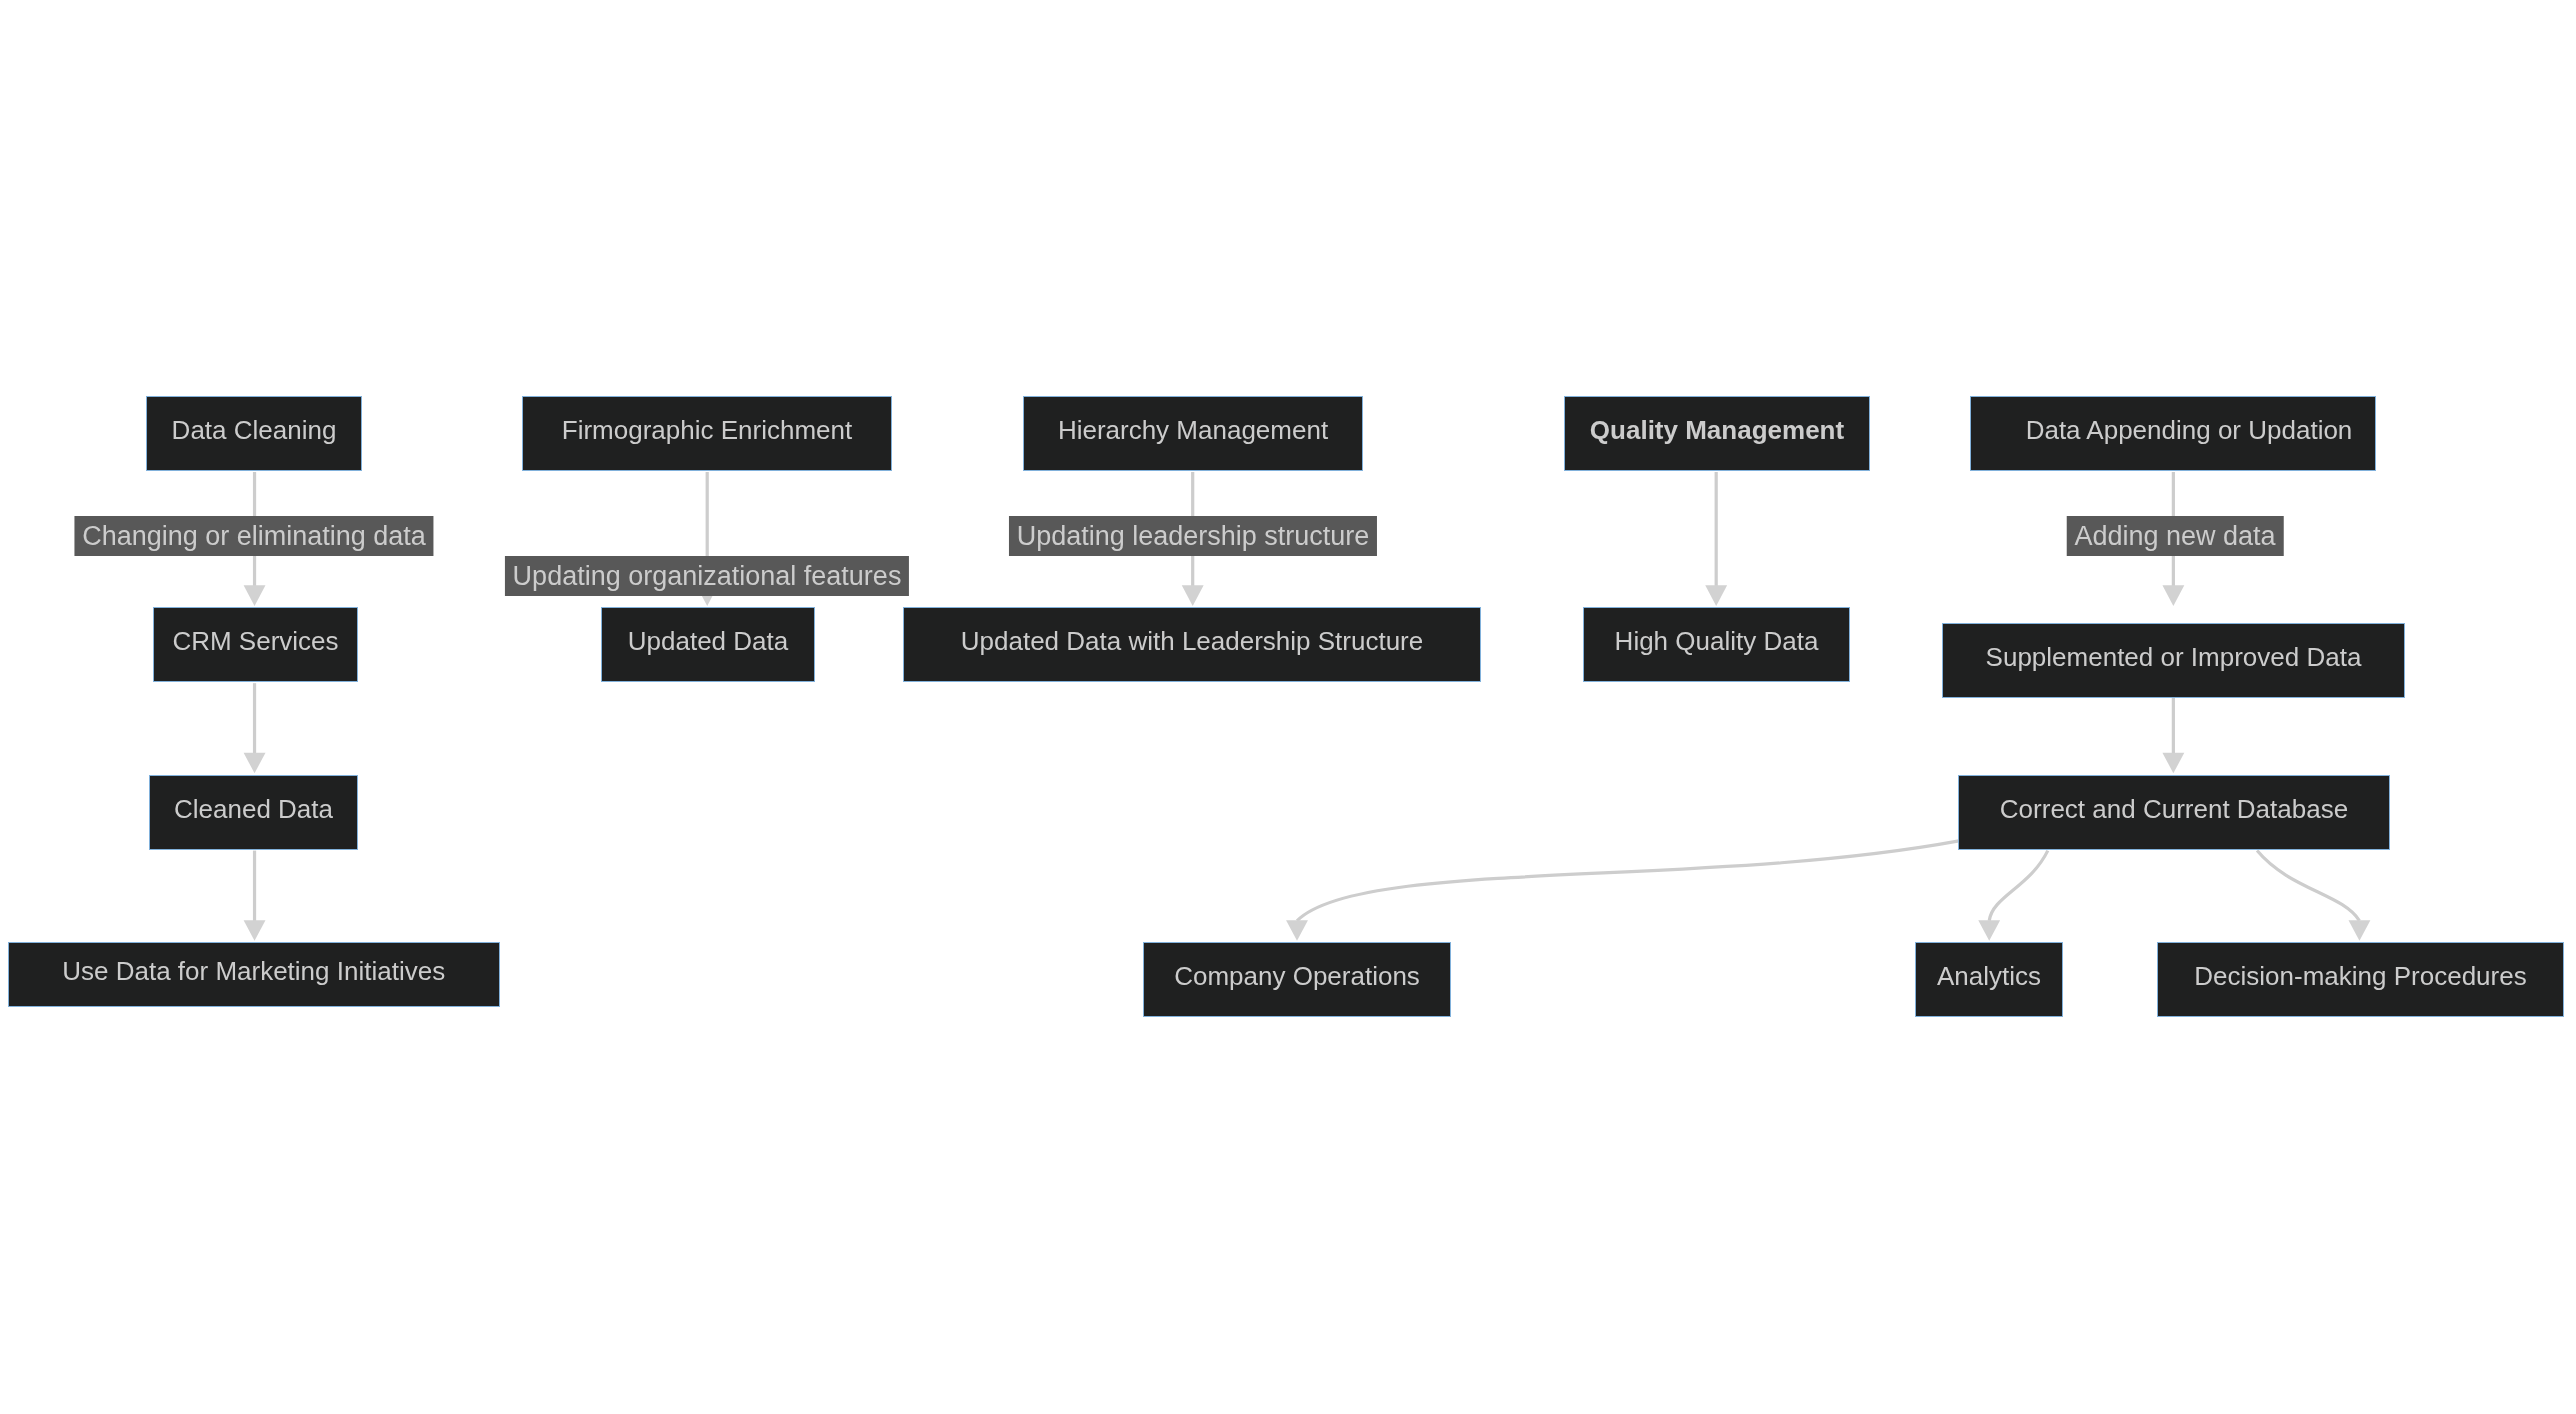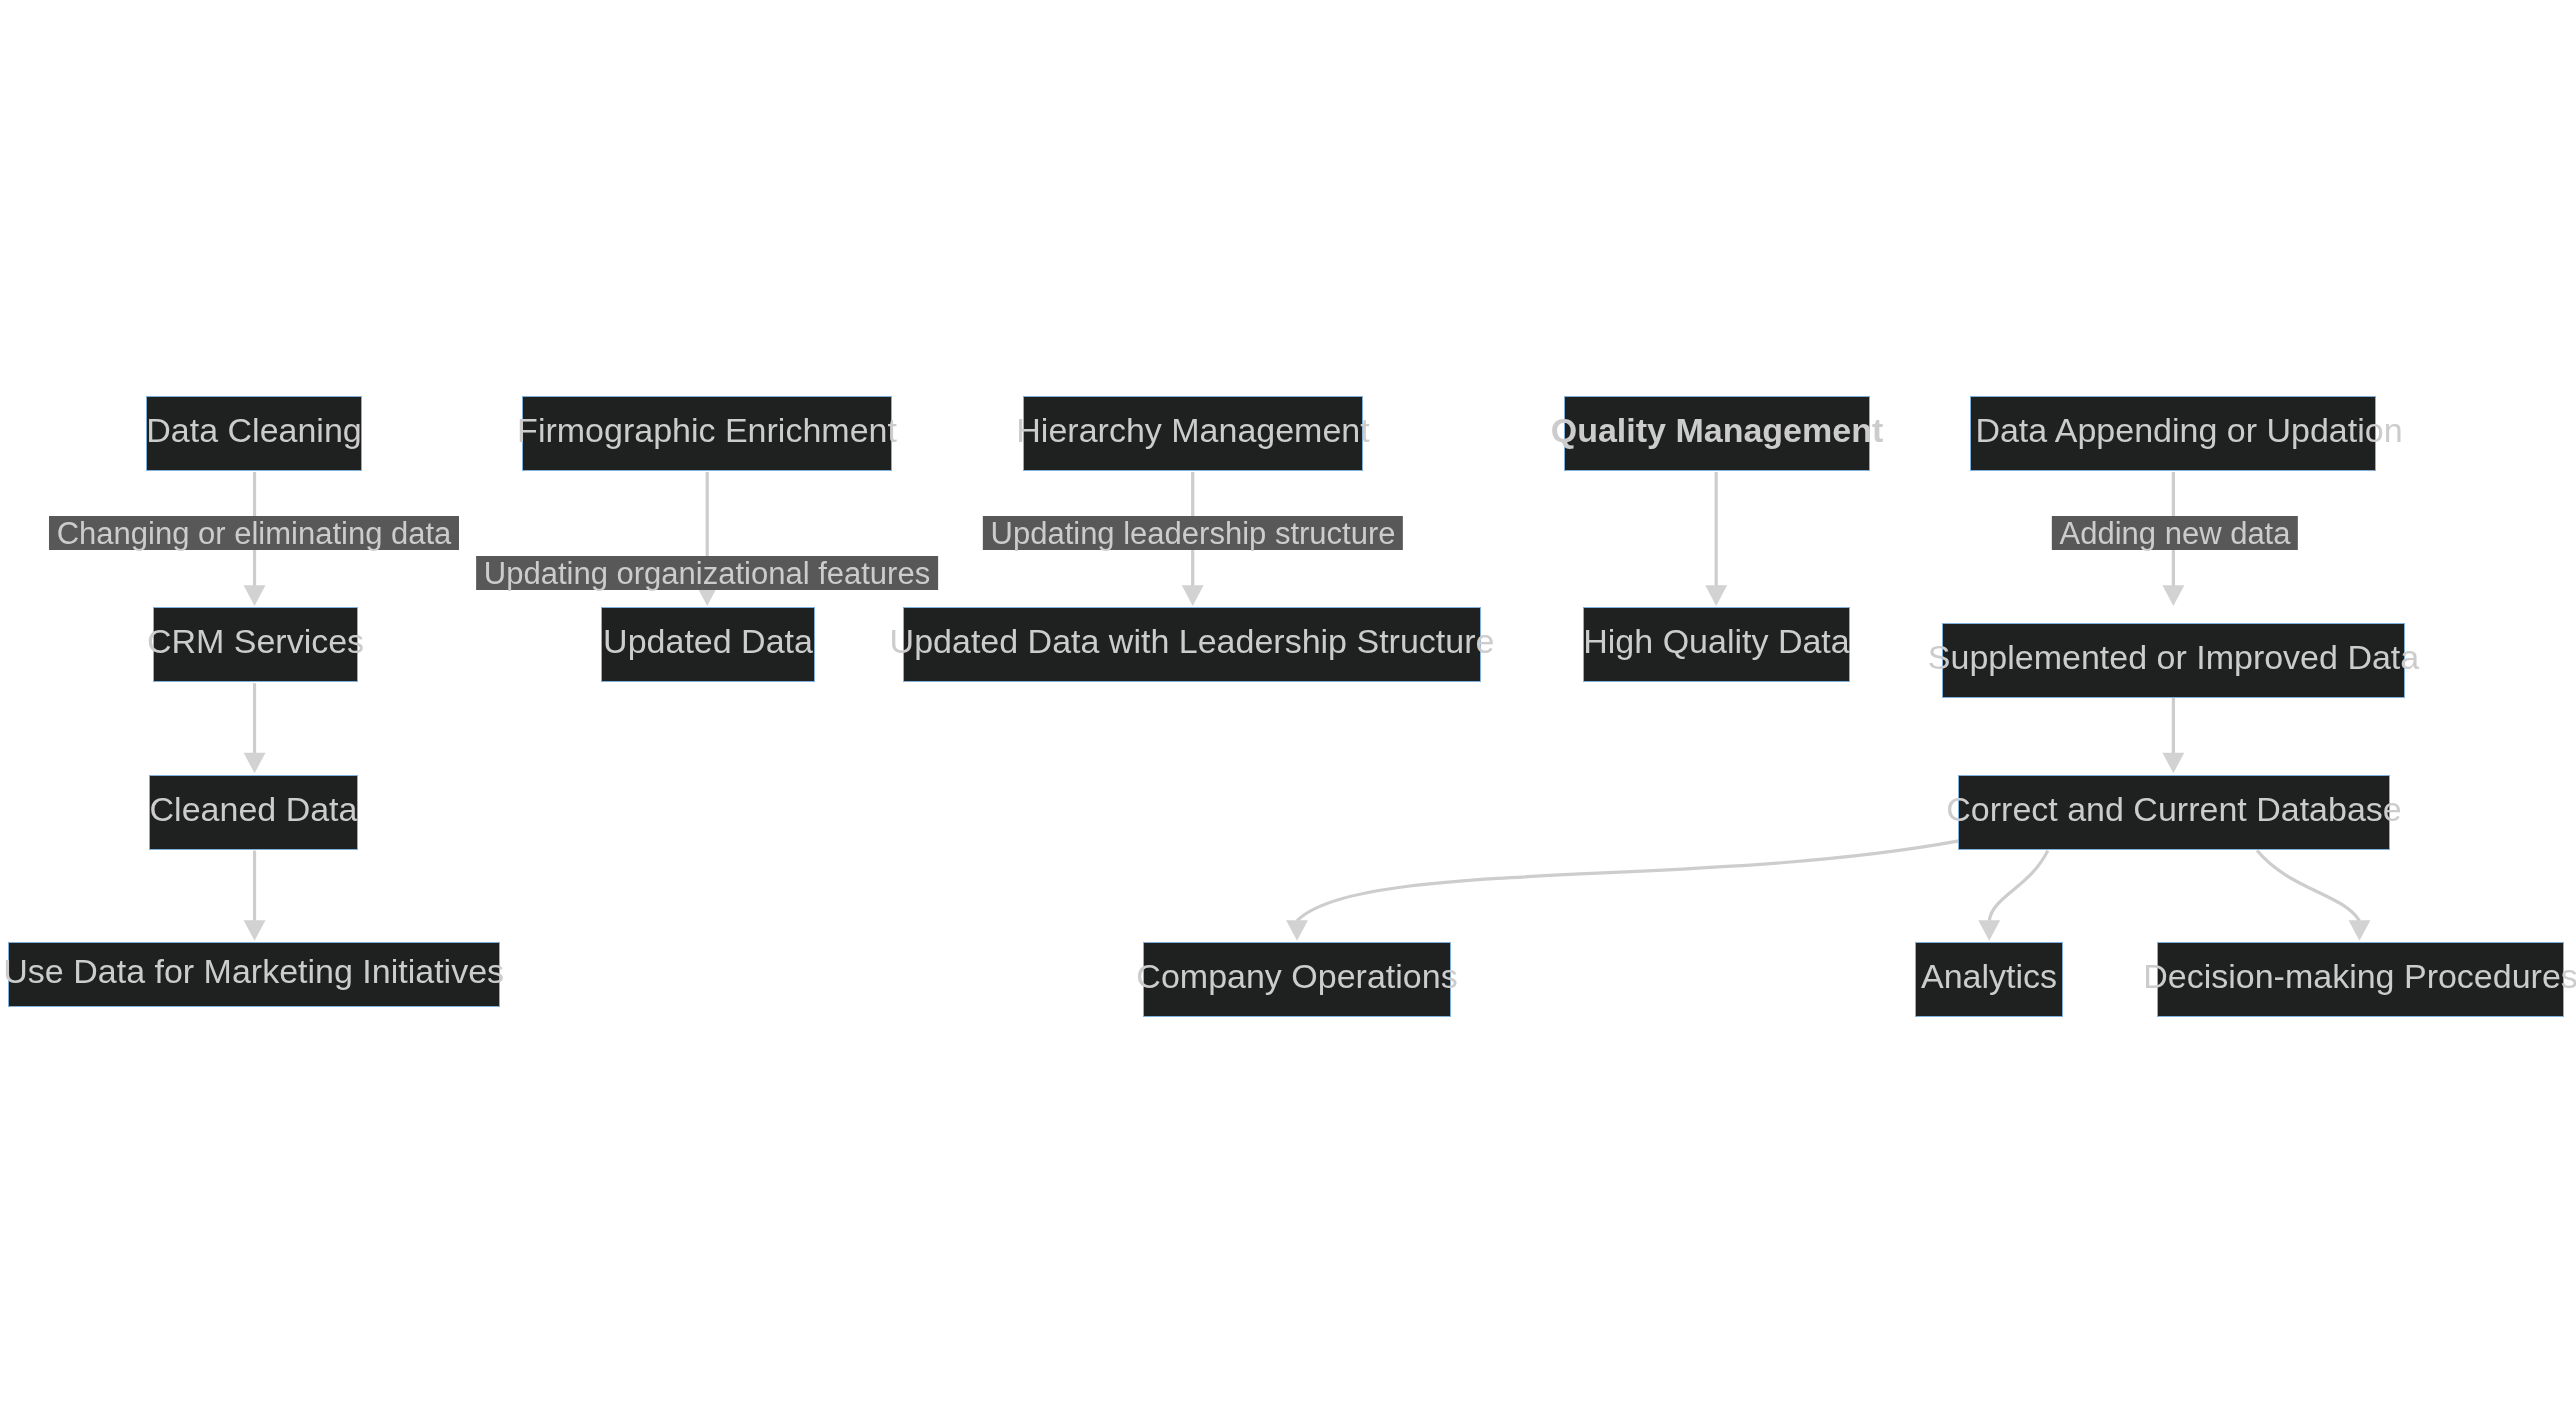--- a/index.html
+++ b/index.html
@@ -12,29 +12,29 @@
   }
   svg.edges{position:absolute;left:0;top:0;width:2576px;height:1414px;}
   .edge-path{fill:none;stroke:var(--line,#cdcdcd);stroke-width:5px;}
   .arrowhead{fill:var(--arrowhead,#d2d2d2);stroke:none;}
   .node{
     position:absolute;box-sizing:border-box;
     display:flex;align-items:center;justify-content:center;
     background:var(--node-fill,#1f2020);
     border:1.9px solid var(--node-border,#81b1db);
     color:var(--node-text,#cccccc);
-    font-size:34px;line-height:1;white-space:nowrap;
+    font-size:26px;line-height:1;white-space:nowrap;
     padding-bottom:7.7px;
   }
   .edge-label{
     position:absolute;transform:translateX(-50%);
     background:var(--edge-label-bg,#585858);
     color:var(--edge-label-text,#cccccc);
-    font-size:31px;line-height:1;white-space:nowrap;
-    height:34px;display:flex;align-items:center;padding:0 7.7px;
+    font-size:27px;line-height:1;white-space:nowrap;
+    height:40px;display:flex;align-items:center;padding:0 7.7px;
   }
 </style>
 </head>
 <body>
 
 <div class="canvas">
 
   <svg class="edges" viewBox="0 0 4000 2196" xmlns="http://www.w3.org/2000/svg">
     <path class="edge-path" d="M395 733 L395 911"></path>
     <polygon class="arrowhead" points="378,909 412,909 395,941"></polygon>

